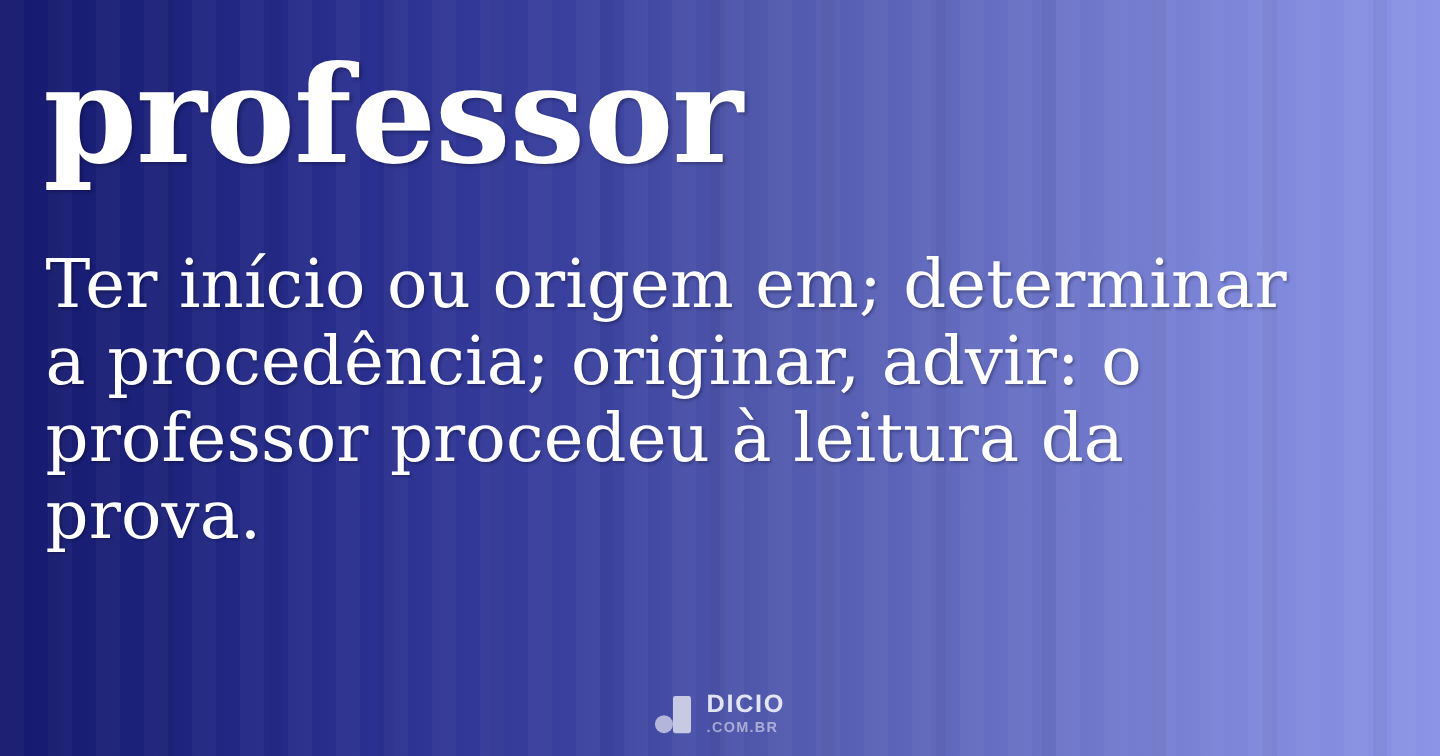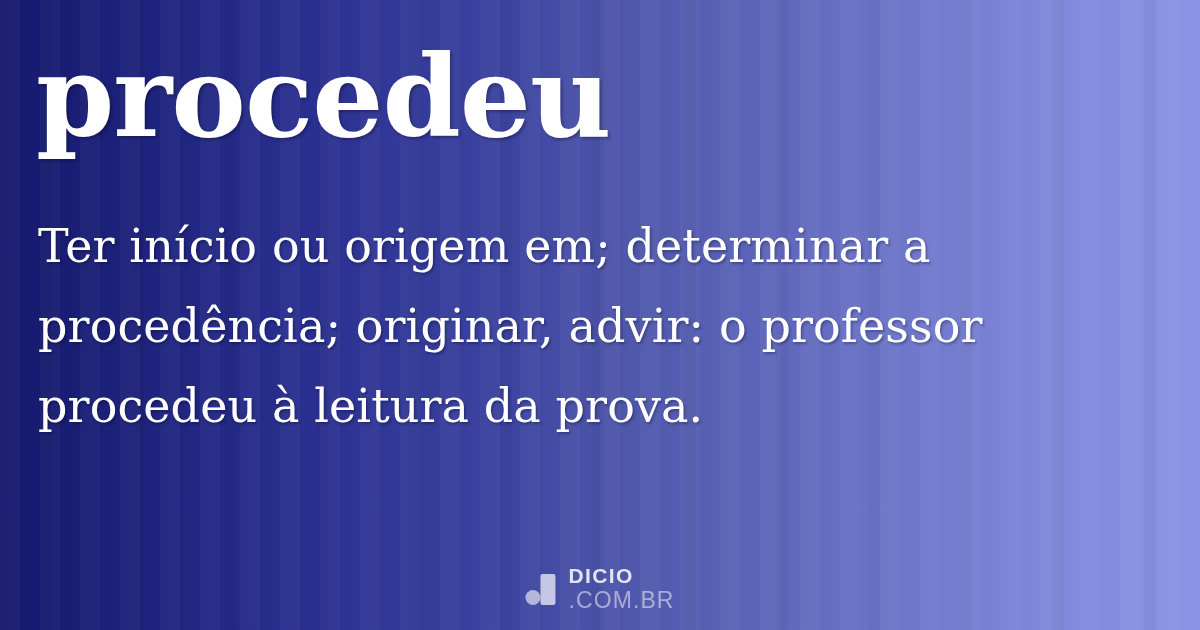--- a/index.html
+++ b/index.html
@@ -89,35 +89,35 @@
     position: absolute;
     left: 38px;
     top: 206px;
     width: 1060px;
   }
 
   .definition {
     margin: 0;
     font-family: "DejaVu Serif", serif;
     font-weight: 400;
-    font-size: 46px;
-    line-height: 80px;
+    font-size: 56px;
+    line-height: 64px;
     color: #ffffff;
     text-shadow: 1.5px 1.5px 2.5px rgba(0, 0, 20, 0.30);
     letter-spacing: 0.1px;
   }
 
   
   .logo {
     position: absolute;
     left: 50%;
     transform: translateX(-50%);
     bottom: 18px;
     display: flex;
-    align-items: center;
+    align-items: flex-end;
     gap: 11px;
     opacity: 0.96;
   }
   .logo-mark {
     position: relative;
     width: 32px;
     height: 34px;
     flex: 0 0 auto;
   }
   .logo-mark .mark-circle {
@@ -146,38 +146,38 @@
   }
   .logo-name {
     font-family: "Liberation Sans", sans-serif;
     font-weight: 700;
     font-size: 21px;
     letter-spacing: 1.4px;
     color: rgba(255, 255, 255, 0.88);
   }
   .logo-tld {
     font-family: "Liberation Sans", sans-serif;
-    font-weight: 400;
-    font-size: 23px;
+    font-weight: 700;
+    font-size: 12px;
     letter-spacing: 1.1px;
     margin-top: 3px;
     color: rgba(255, 255, 255, 0.52);
   }
 </style>
 </head>
 <body>
 
 <div class="card">
 
   <div class="stripes"></div>
   <div class="stripes2"></div>
 
   <div class="content">
 
-    <h1 class="word-title">procedeu</h1>
+    <h1 class="word-title">professor</h1>
 
     <div class="definitions">
       <p class="definition">Ter início ou origem em; determinar a procedência; originar, advir: o professor procedeu à leitura da prova.</p>
     </div>
 
     <div class="logo">
       <div class="logo-mark">
         <span class="mark-circle"></span>
         <span class="mark-bar"></span>
       </div>

